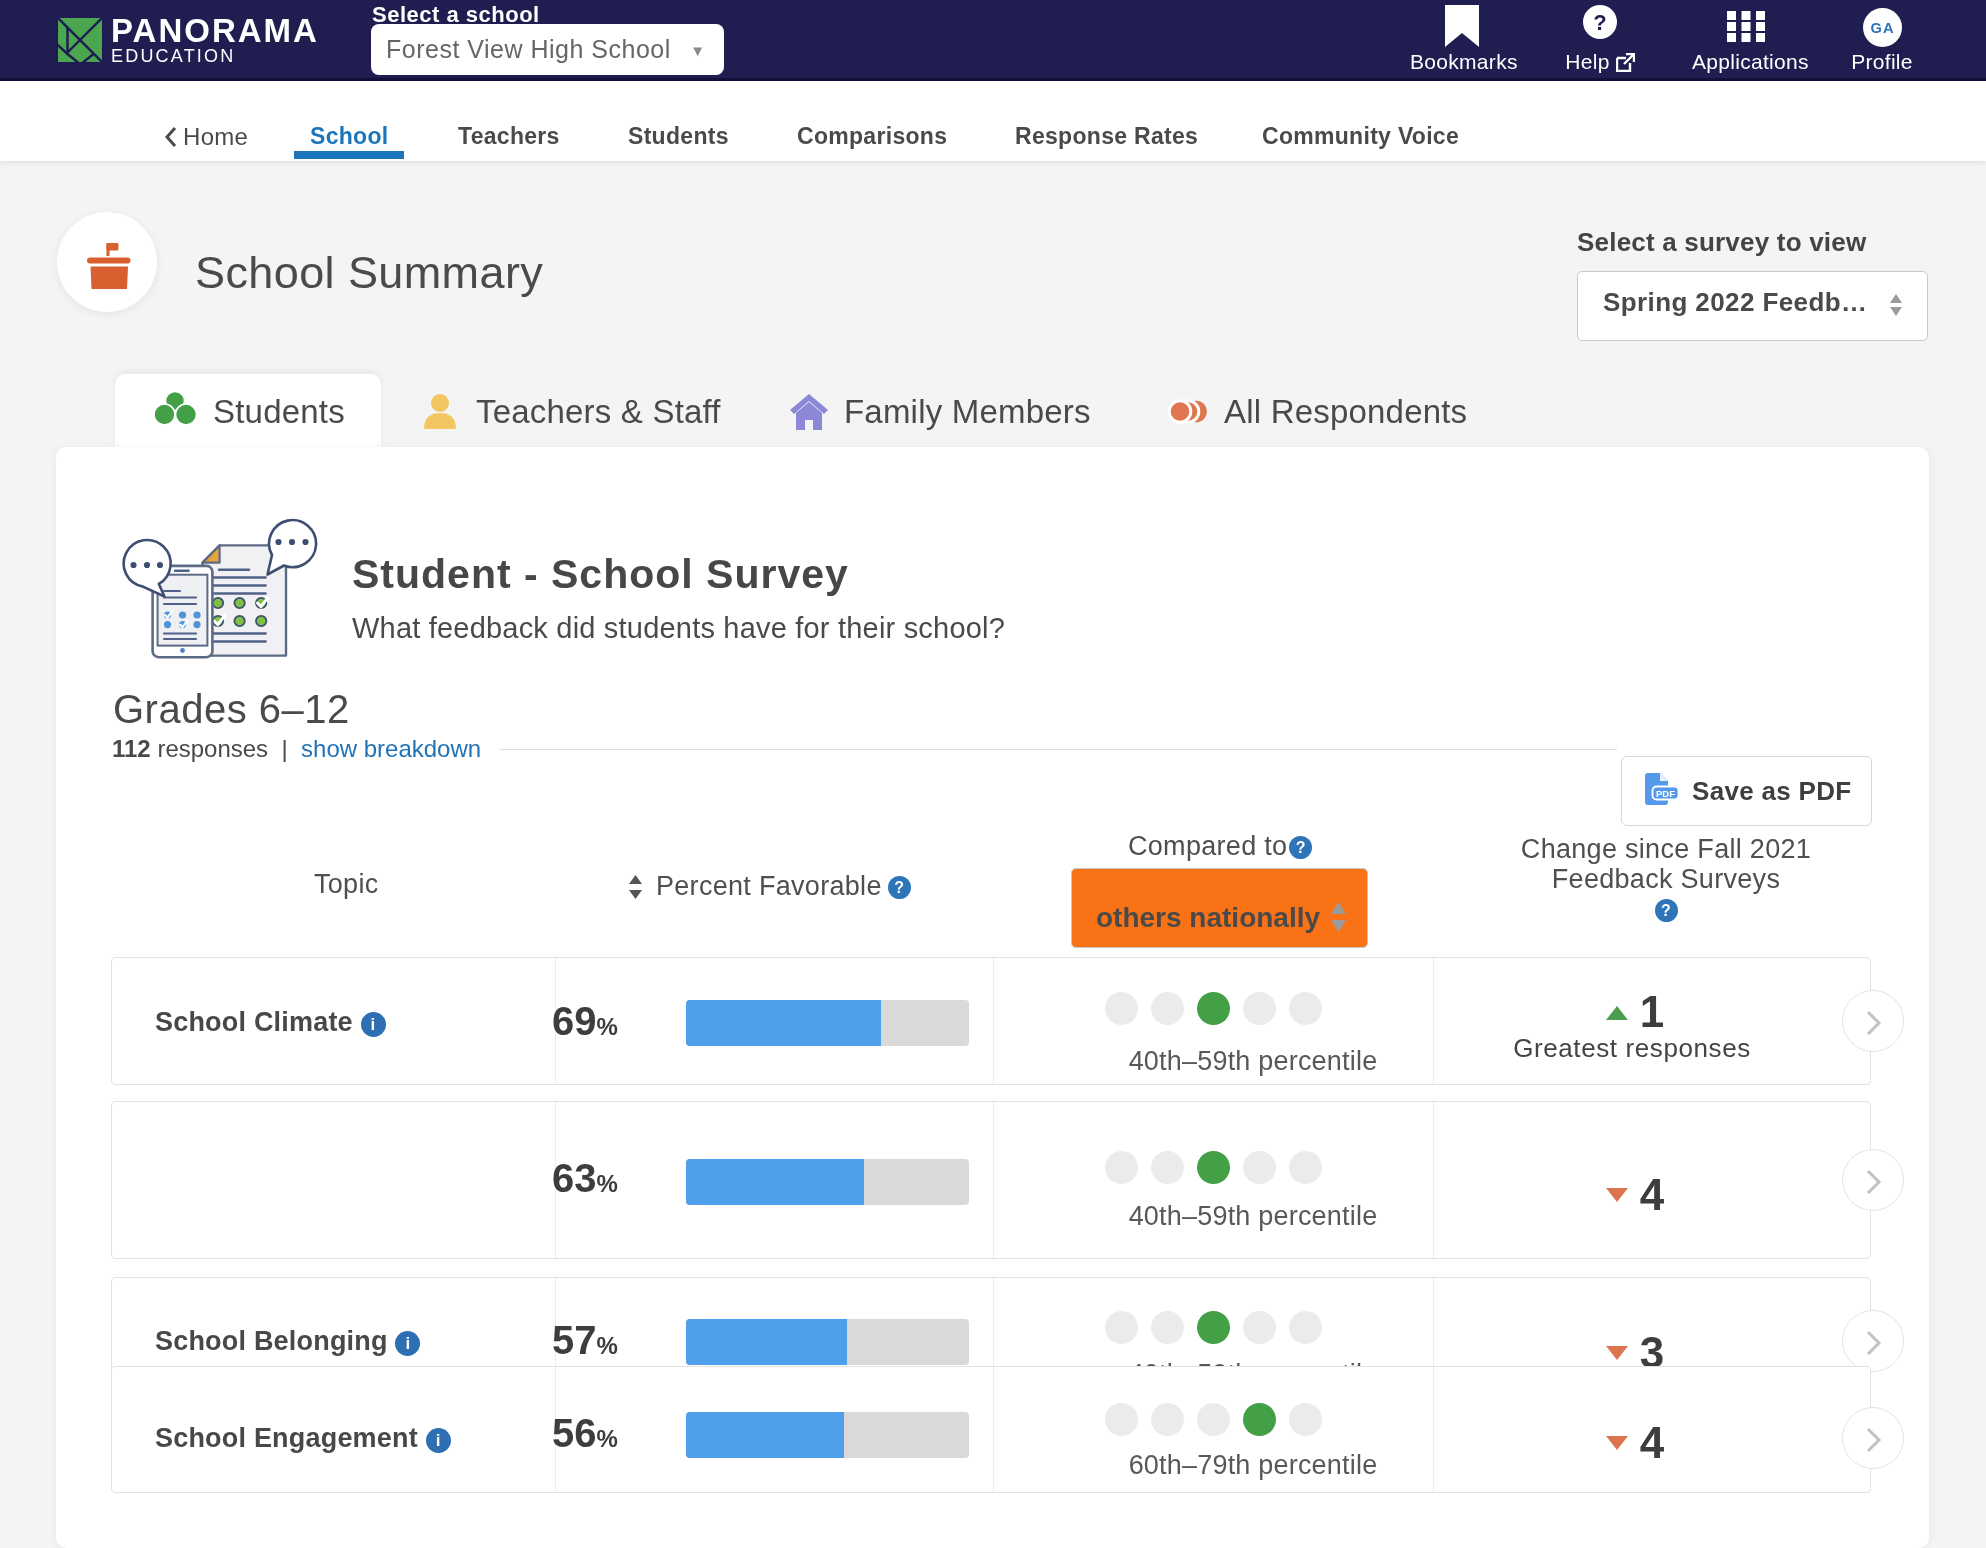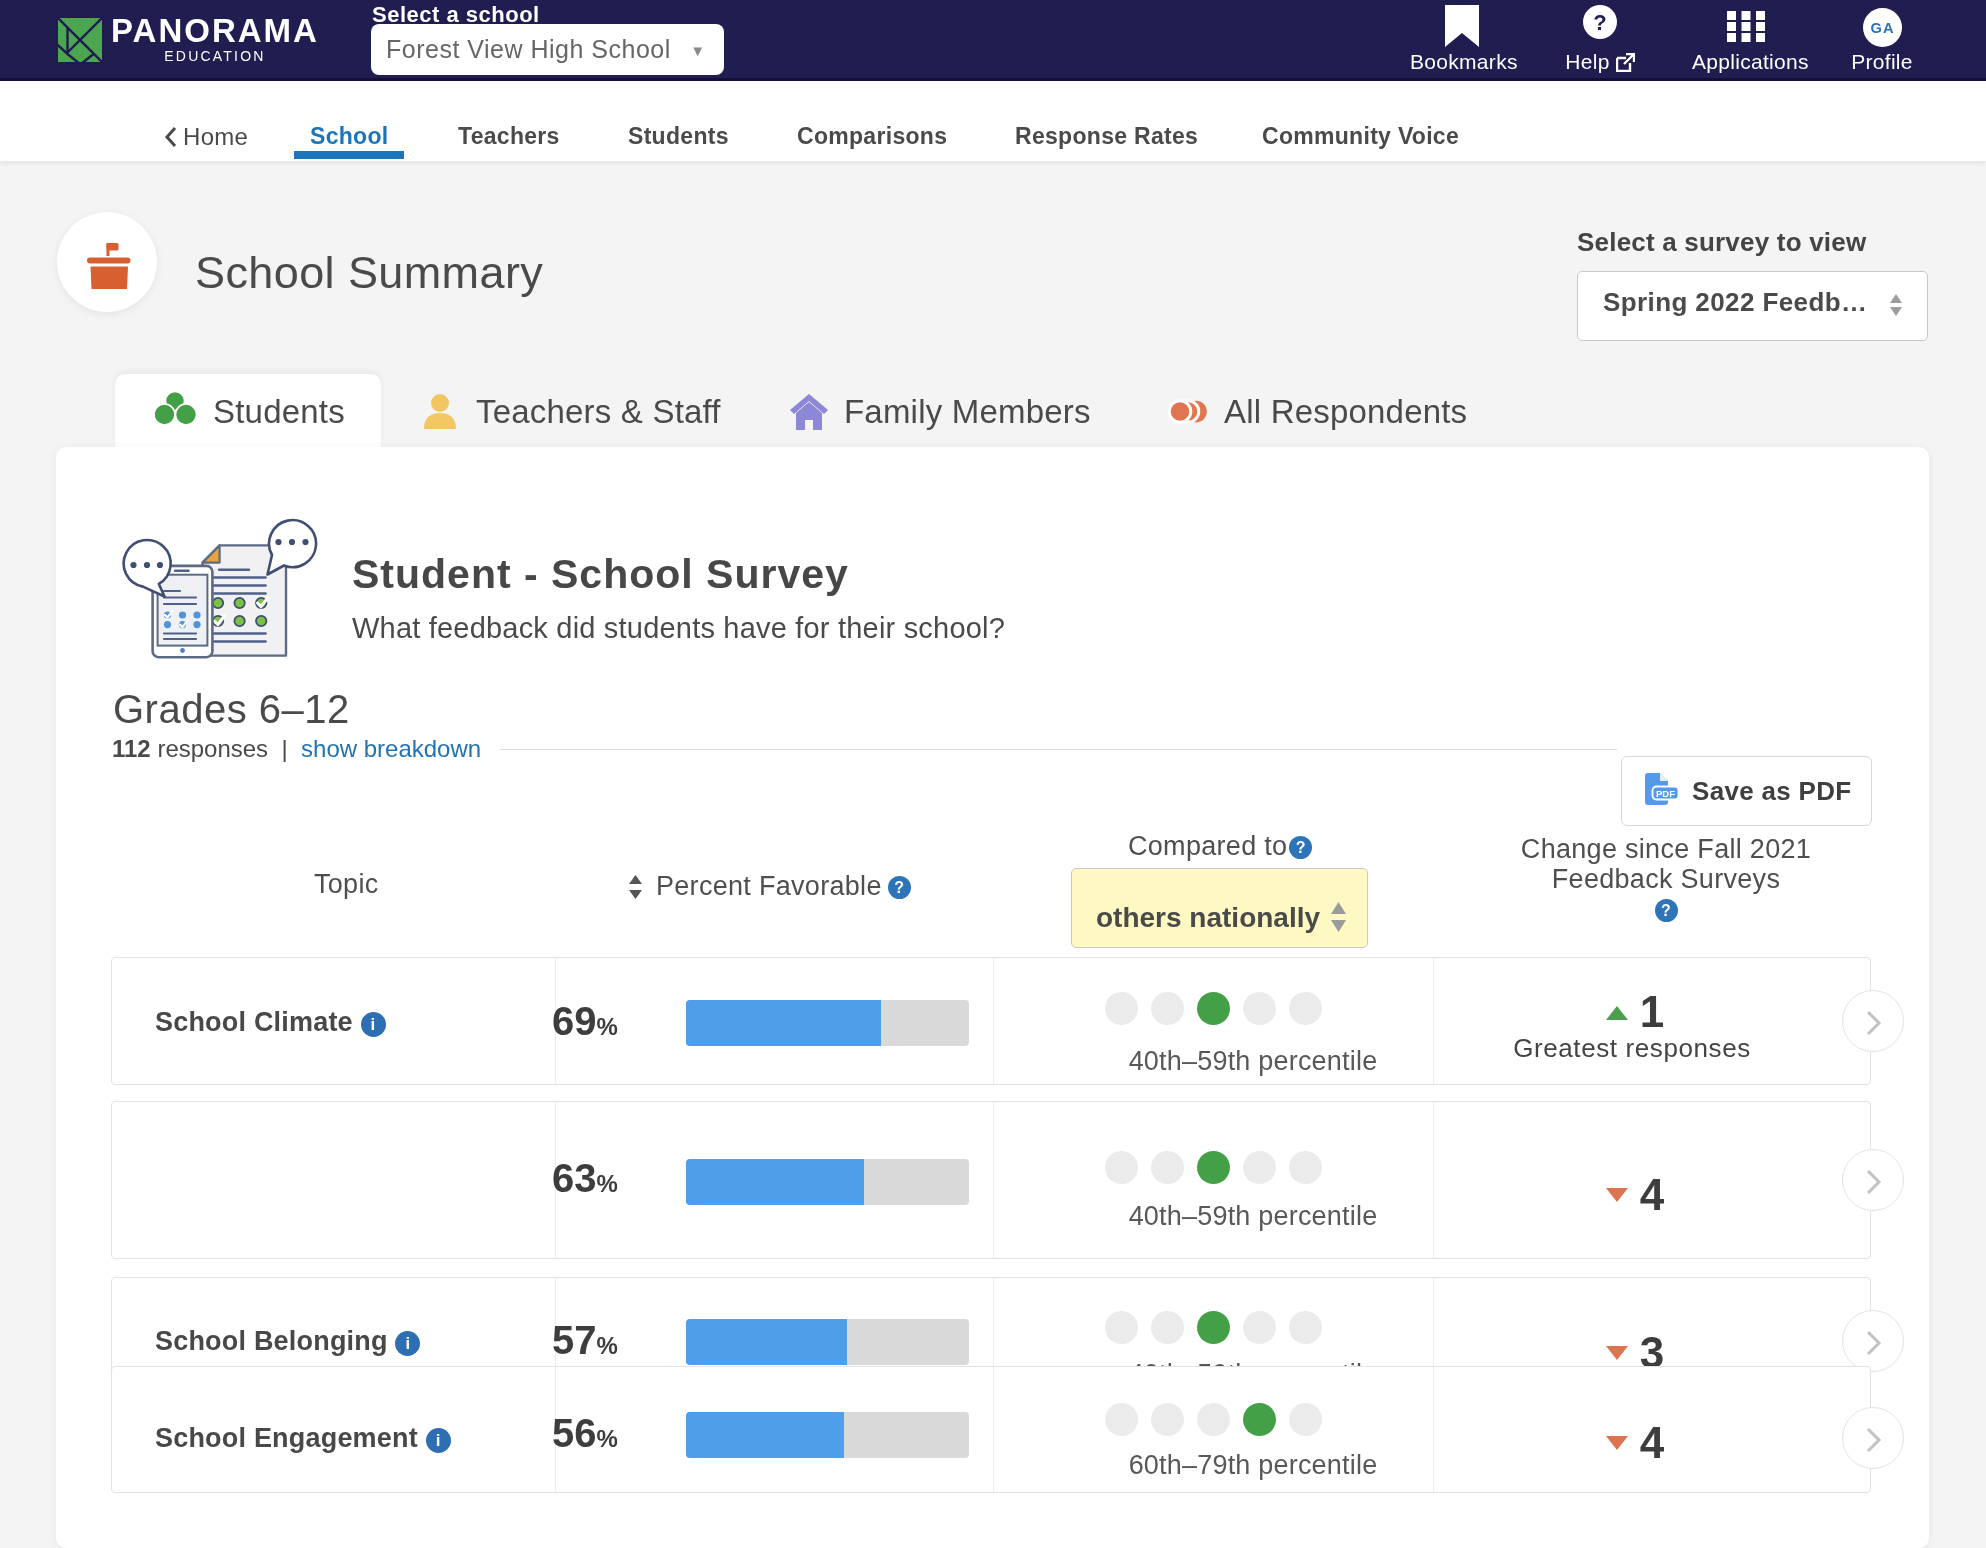--- a/index.html
+++ b/index.html
@@ -4,21 +4,21 @@
 <style>
   * { margin:0; padding:0; box-sizing:border-box; }
   html,body { width:1986px; height:1548px; overflow:hidden; }
   body { font-family:"Liberation Sans", sans-serif; background:#f4f4f4; position:relative; }
 
   
   #topbar { position:absolute; left:0; top:0; width:1986px; height:81px; background:#201d51; border-bottom:3px solid #13103a; }
   #logo { position:absolute; left:56px; top:16px; width:48px; height:48px; }
   #wordmark { position:absolute; left:111px; top:16px; color:#fff; }
   #wordmark .pan { font-size:33px; font-weight:700; letter-spacing:2.0px; line-height:30px; }
-  #wordmark .edu { font-size:14px; font-weight:400; letter-spacing:2.2px; line-height:21px;text-align:center; }
+  #wordmark .edu { font-size:18px; font-weight:400; letter-spacing:2.2px; line-height:21px; }
   #selschool-label { position:absolute; left:372px; top:2px; color:#fff; font-size:22px; font-weight:700; letter-spacing:0.5px; }
   #selschool-box { position:absolute; left:371px; top:24px; width:353px; height:51px; background:#fff; border-radius:8px; color:#666; font-size:25px; line-height:51px; padding-left:15px; letter-spacing:0.5px; white-space:nowrap; }
   #selschool-box .car { color:#8a8a8a; font-size:15px; margin-left:12px; vertical-align:2px; }
   .topicon { position:absolute; color:#fff; text-align:center; font-size:21px; height:76px; }
   .topicon .lbl { display:block; position:absolute; left:0; right:0; top:45px; letter-spacing:0.3px; white-space:nowrap; }
 
   
   #subnav { position:absolute; left:0; top:81px; width:1986px; height:80px; background:#fff; box-shadow:0 2px 5px rgba(0,0,0,0.08); }
   .navitem { position:absolute; top:0; height:78px; padding:42px 16px 0; font-size:23px; font-weight:700; color:#4a4a4a; letter-spacing:0.3px; white-space:nowrap; }
   .navitem.active { color:#1a75bb; border-bottom:8px solid #1a75bb; }
@@ -48,21 +48,21 @@
   #resp-line { position:absolute; left:500px; top:749px; width:1117px; height:1px; background:#dcdcdc; }
   #savepdf { position:absolute; left:1621px; top:710px; width:251px; height:70px; background:#fff; border:1px solid #d7d7d7; border-radius:6px;margin-top:46px; }
   #savepdf .txt { position:absolute; left:70px; top:19px; font-size:26px; font-weight:700; color:#3f3f3f; letter-spacing:0.3px; }
 
   
   .th { font-size:27px; color:#4f4f4f; letter-spacing:0.3px; }
   #th-topic { position:absolute; left:314px; top:869px; }
   #th-pf { position:absolute; left:628px; top:871px; }
   #th-comp { position:absolute; left:1128px; top:831px; }
   #th-chg { position:absolute; left:1446px; top:834px; width:440px; text-align:center; line-height:30px; }
-  #comp-box { position:absolute; left:1071px; top:868px; width:297px; height:80px; background:#fef9c3; border:1px solid #c9c9c9; border-radius:5px; }
+  #comp-box { position:absolute; left:1071px; top:868px; width:297px; height:80px; background:#f97316; border:1px solid #c9c9c9; border-radius:5px; }
   #comp-box .txt { position:absolute; left:24px; top:33px; font-size:28px; font-weight:700; color:#4a4a4a; }
 
   .qmark { display:inline-block; width:23px; height:23px; border-radius:50%; background:#2e74b8; color:#fff; font-size:16px; font-weight:700; text-align:center; line-height:23px; vertical-align:2px; }
   .imark { display:inline-block; width:25px; height:25px; border-radius:50%; background:#2d6fb2; color:#fff; font-size:17px; font-weight:700; text-align:center; line-height:25px; vertical-align:1px; }
 
   
   .row { position:absolute; left:111px; width:1760px; background:#fff; border:1px solid #e2e2e2; border-radius:4px; }
   .cdiv { position:absolute; top:0; bottom:0; width:1px; background:#ececec; }
   .rowlabel { position:absolute; left:43px; font-size:27px; font-weight:700; color:#484848; letter-spacing:0.2px; line-height:38px; }
   .pct { position:absolute; width:122px; font-weight:700; color:#3d3d3d; }

